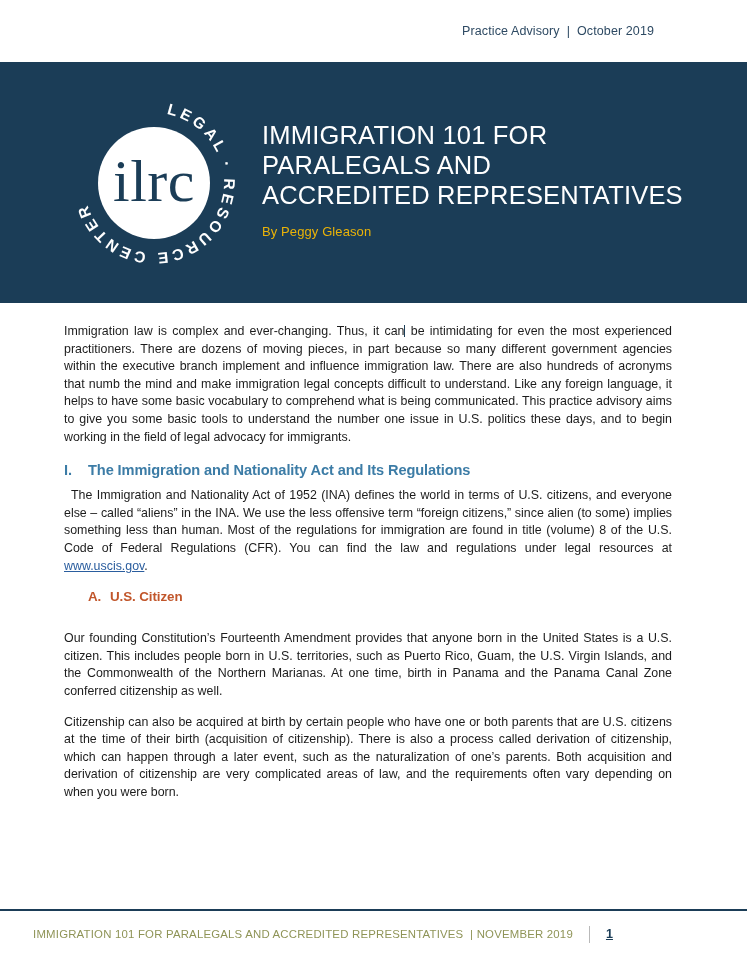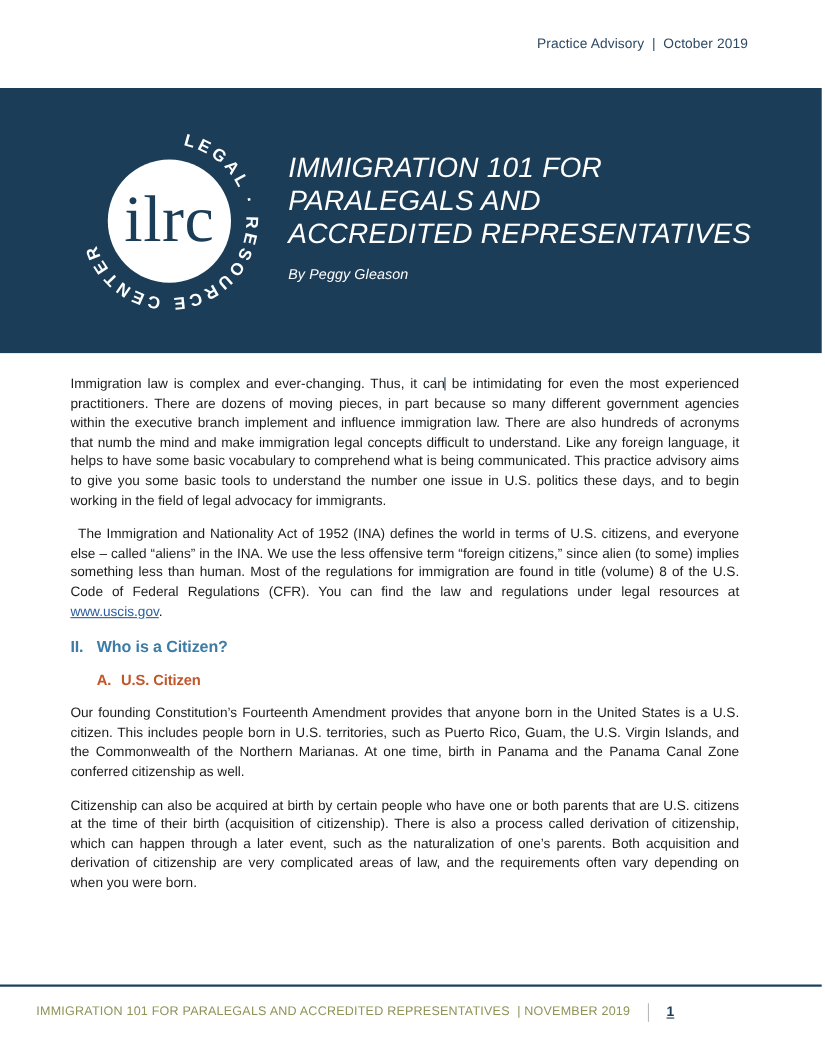--- a/index.html
+++ b/index.html
@@ -11,25 +11,25 @@
     width: 750px;
     height: 957px;
     font-family: "Liberation Sans", sans-serif;
     color: #1a1a1a;
     position: relative;
     overflow: hidden;
   }
 
   
   .running-head {
-    height: 80px;
+    height: 62px;
     display: flex;
     align-items: center;
     justify-content: flex-end;
-    padding-right: 70px;
+    padding-right: 96px;
     box-sizing: border-box;
   }
   .running-head-text {
     font-size: 12.5px;
     color: #2e4a63;
     letter-spacing: .1px;
     white-space: pre;
   }
   .rh-sep { padding: 0 7px; }
 
@@ -47,33 +47,32 @@
     width: 176px;
     height: 176px;
     flex: 0 0 176px;
     position: relative;
   }
   .logo svg { display: block; }
 
   .masthead-text {
     padding-left: 20px;
     padding-bottom: 6px;
-    font-style: italic;
   }
   .doc-title {
     color: #ffffff;
     font-size: 25.5px;
     line-height: 30px;
     font-weight: 400;
     letter-spacing: .2px;
     margin: 0;
     white-space: pre-line;
   }
   .byline {
-    color: #ffffff;
+    color: #eab308;
     font-size: 13px;
     margin-top: 14px;
     letter-spacing: .1px;
   }
 
   
   .content {
     padding: 20px 62px 0 64px;
     box-sizing: border-box;
   }
@@ -98,40 +97,40 @@
     font-weight: bold;
     margin: 16px 0 9px 0;
     letter-spacing: -.1px;
   }
   h2.sec-head .num { display: inline-block; min-width: 24px; }
 
   h3.sub-head {
     color: #c1562b;
     font-size: 13.4px;
     font-weight: bold;
-    margin: 14px 0 14px 24px;
+    margin: 14px 0 26px 24px;
     letter-spacing: -.1px;
   }
   h3.sub-head .num { display: inline-block; min-width: 22px; }
 
   .example {
     margin: 0 0 14px 0;
     padding-left: 40px;
     padding-right: 48px;
     font-size: 12.2px;
     line-height: 17.4px;
     text-align: justify;
   }
   .example b { font-weight: bold; }
 
   
   .footer {
     position: absolute;
     left: 0;
-    bottom: 14px;
+    bottom: 0;
     width: 646px;
     box-sizing: border-box;
   }
   .footer-rule {
     height: 2px;
     background: #1b3d57;
     width: 747px;
     margin: 0 0 0 0;
   }
   .footer-inner {
@@ -198,24 +197,24 @@
 ACCREDITED REPRESENTATIVES</h1>
     <div class="byline">By Peggy Gleason</div>
   </div>
 </div>
 
 <div class="content">
 
   <p class="body-par"><span>Immigration law is complex and ever-changing.  Thus, it can</span><span class="caret"></span><span> be intimidating for even the most experienced practitioners. There are dozens of moving pieces, in part because so many different government agencies within the executive branch implement and influence immigration law. There are also hundreds of acronyms that numb the mind and make immigration legal concepts difficult to understand.  Like any foreign language, it helps to have some basic vocabulary to comprehend what is being communicated. This practice advisory aims to give you some basic tools to understand the number one issue in U.S. politics these days, and to begin working in the field of legal advocacy for immigrants.</span></p>
 
 
+  <h2 class="sec-head"><span class="num">I.</span><span>The Immigration and Nationality Act and Its Regulations</span></h2>
 
   <p class="body-par indent-first"><span>The Immigration and Nationality Act of 1952 (INA) defines the world in terms of U.S. citizens, and everyone else – called “aliens” in the INA.  We use the less offensive term “foreign citizens,” since alien (to some) implies something less than human. Most of the regulations for immigration are found in title (volume) 8 of the U.S. Code of Federal Regulations (CFR).  You can find the law and regulations under legal resources at </span><a class="link" href="#">www.uscis.gov</a><span>.</span></p>
 
-  <h2 class="sec-head"><span class="num">II.</span><span>Who is a Citizen?</span></h2>
 
   <h3 class="sub-head"><span class="num">A.</span><span>U.S. Citizen</span></h3>
 
   <p class="body-par">Our founding Constitution’s Fourteenth Amendment provides that anyone born in the United States is a U.S. citizen. This includes people born in U.S. territories, such as Puerto Rico, Guam, the U.S. Virgin Islands, and the Commonwealth of the Northern Marianas. At one time, birth in Panama and the Panama Canal Zone conferred citizenship as well.</p>
 
 
   <p class="body-par">Citizenship can also be acquired at birth by certain people who have one or both parents that are U.S. citizens at the time of their birth (acquisition of citizenship). There is also a process called derivation of citizenship, which can happen through a later event, such as the naturalization of one’s parents. Both acquisition and derivation of citizenship are very complicated areas of law, and the requirements often vary depending on when you were born.</p>
 
 </div>
 

